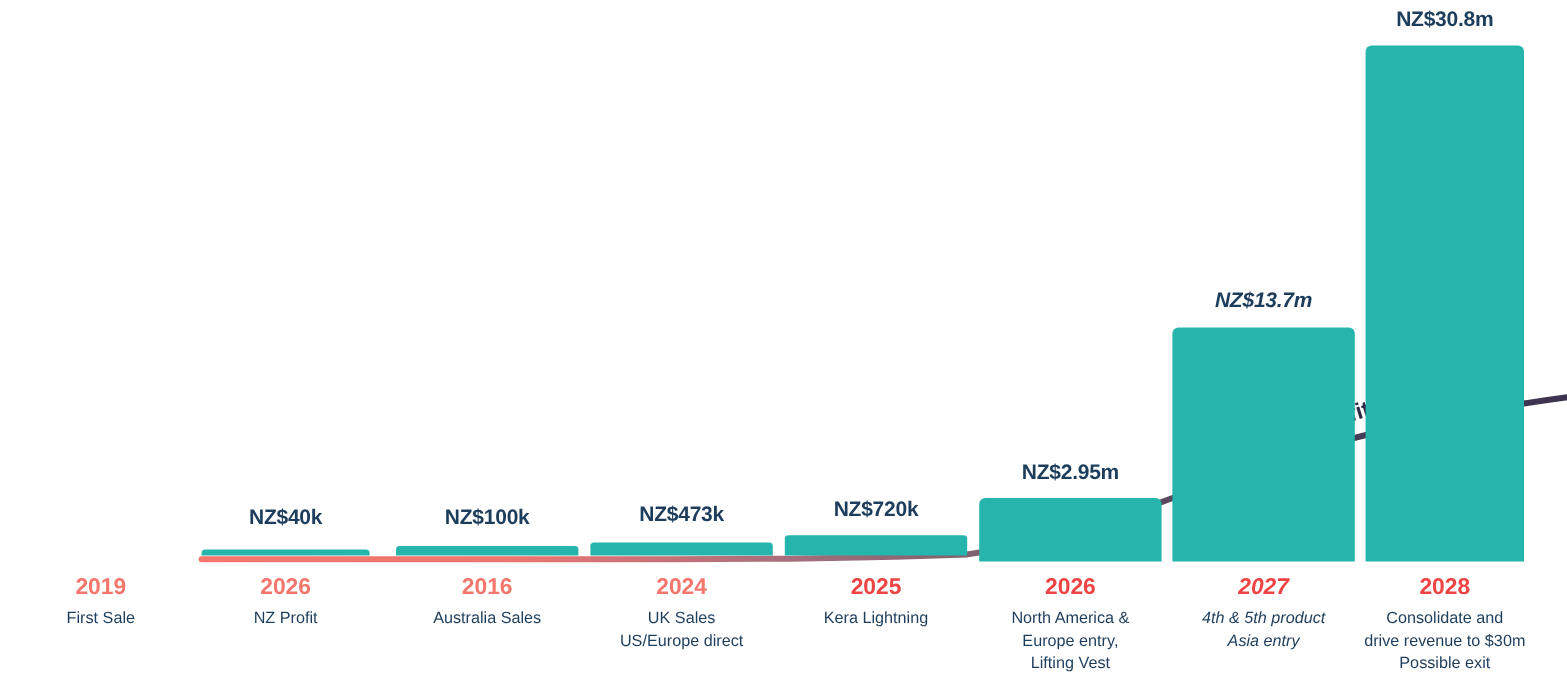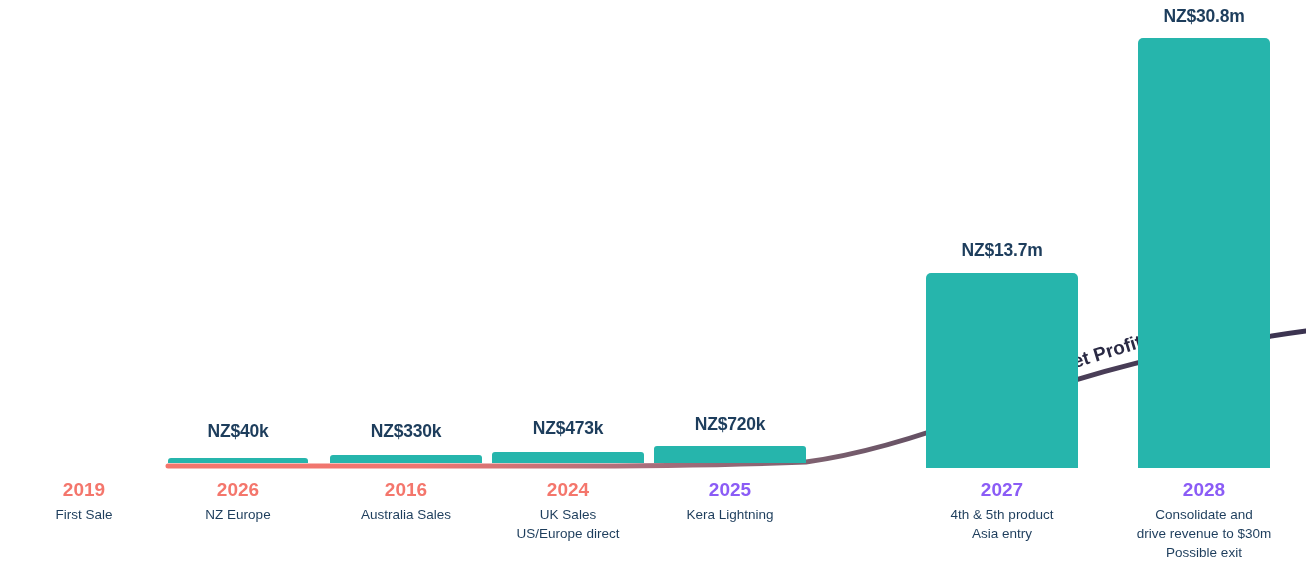--- a/index.html
+++ b/index.html
@@ -39,21 +39,21 @@
     left:-46px;right:-46px;
     text-align:center;
   }
   .year{
     font-size:19px;
     font-weight:bold;
     letter-spacing:0px;
     line-height:1.25;
   }
   .year.past{color:#f4766c;}
-  .year.future{color:#8b5cf6;}
+  .year.future{color:#ef4444;}
   .caption{
     font-size:13.5px;
     color:#1d3d5c;
     line-height:1.42;
     margin-top:3px;
     white-space:pre-line;
   }
 
   
   #profit-svg{
@@ -97,26 +97,26 @@
       <div class="year past">2019</div>
       <div class="caption">First Sale</div>
     </div>
   </div>
 
   <div class="col" style="left:168px;width:140px;">
     <div class="bar-value" style="top:421px;">NZ$40k</div>
     <div class="bar thin" style="top:458px;height:5px;"></div>
     <div class="axis-block" style="top:478px;">
       <div class="year past">2026</div>
-      <div class="caption">NZ Europe</div>
+      <div class="caption">NZ Profit</div>
     </div>
   </div>
 
   <div class="col" style="left:330px;width:152px;">
-    <div class="bar-value" style="top:421px;">NZ$330k</div>
+    <div class="bar-value" style="top:421px;">NZ$100k</div>
     <div class="bar thin" style="top:455px;height:8px;"></div>
     <div class="axis-block" style="top:478px;">
       <div class="year past">2016</div>
       <div class="caption">Australia Sales</div>
     </div>
   </div>
 
   <div class="col" style="left:492px;width:152px;">
     <div class="bar-value" style="top:418px;">NZ$473k</div>
     <div class="bar thin" style="top:452px;height:11px;"></div>
@@ -129,22 +129,32 @@
 
   <div class="col" style="left:654px;width:152px;">
     <div class="bar-value" style="top:414px;">NZ$720k</div>
     <div class="bar thin" style="top:446px;height:17px;"></div>
     <div class="axis-block" style="top:478px;">
       <div class="year future">2025</div>
       <div class="caption">Kera Lightning</div>
     </div>
   </div>
 
+  <div class="col" style="left:816px;width:152px;">
+    <div class="bar-value" style="top:383px;">NZ$2.95m</div>
+    <div class="bar" style="top:415px;height:53px;"></div>
+    <div class="axis-block" style="top:478px;">
+      <div class="year future">2026</div>
+      <div class="caption">North America &amp;
+Europe entry,
+Lifting Vest</div>
+    </div>
+  </div>
 
-  <div class="col" style="left:926px;width:152px;">
+  <div class="col" style="left:977px;width:152px;font-style:italic;">
     <div class="bar-value" style="top:240px;">NZ$13.7m</div>
     <div class="bar" style="top:273px;height:195px;"></div>
     <div class="axis-block" style="top:478px;">
       <div class="year future">2027</div>
       <div class="caption">4th &amp; 5th product
 Asia entry</div>
     </div>
   </div>
 
   <div class="col" style="left:1138px;width:132px;">

